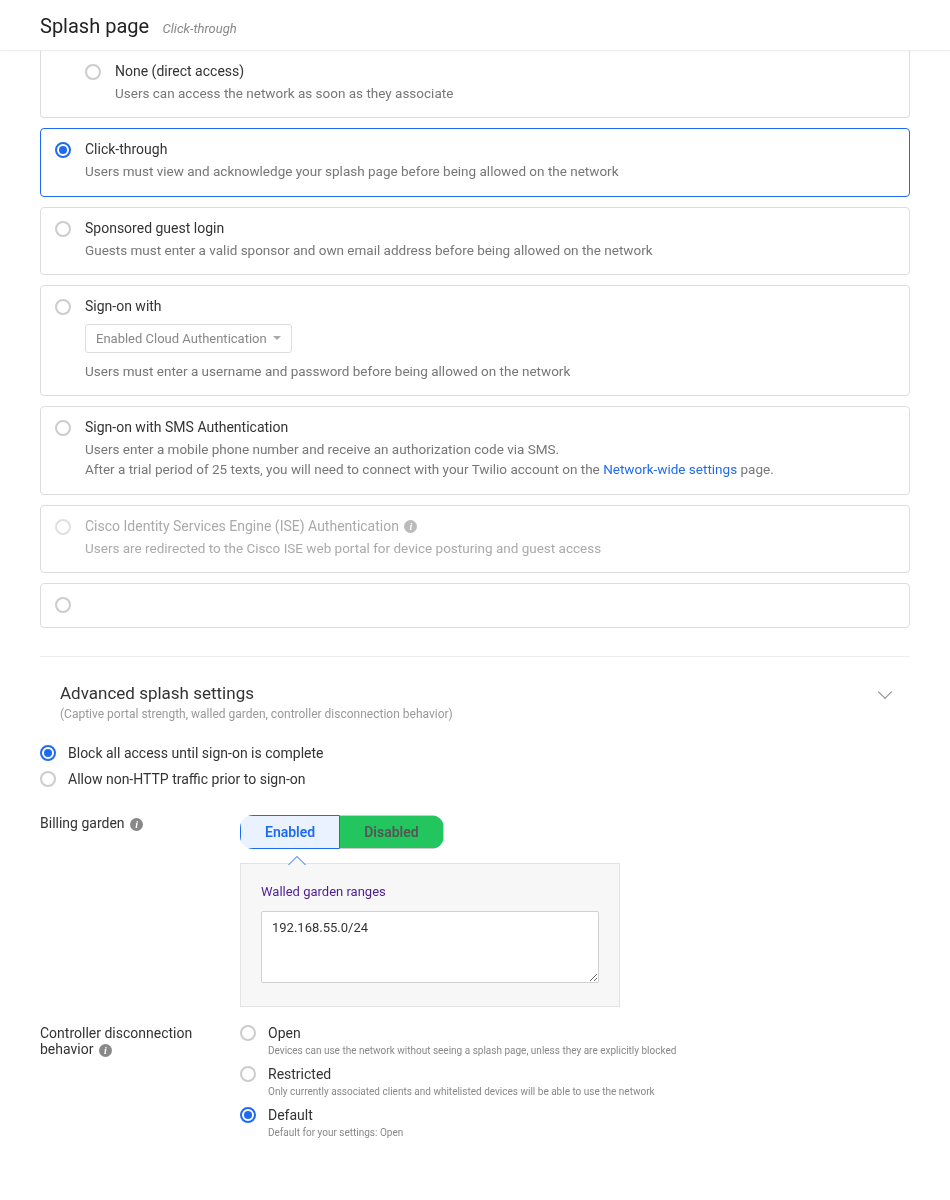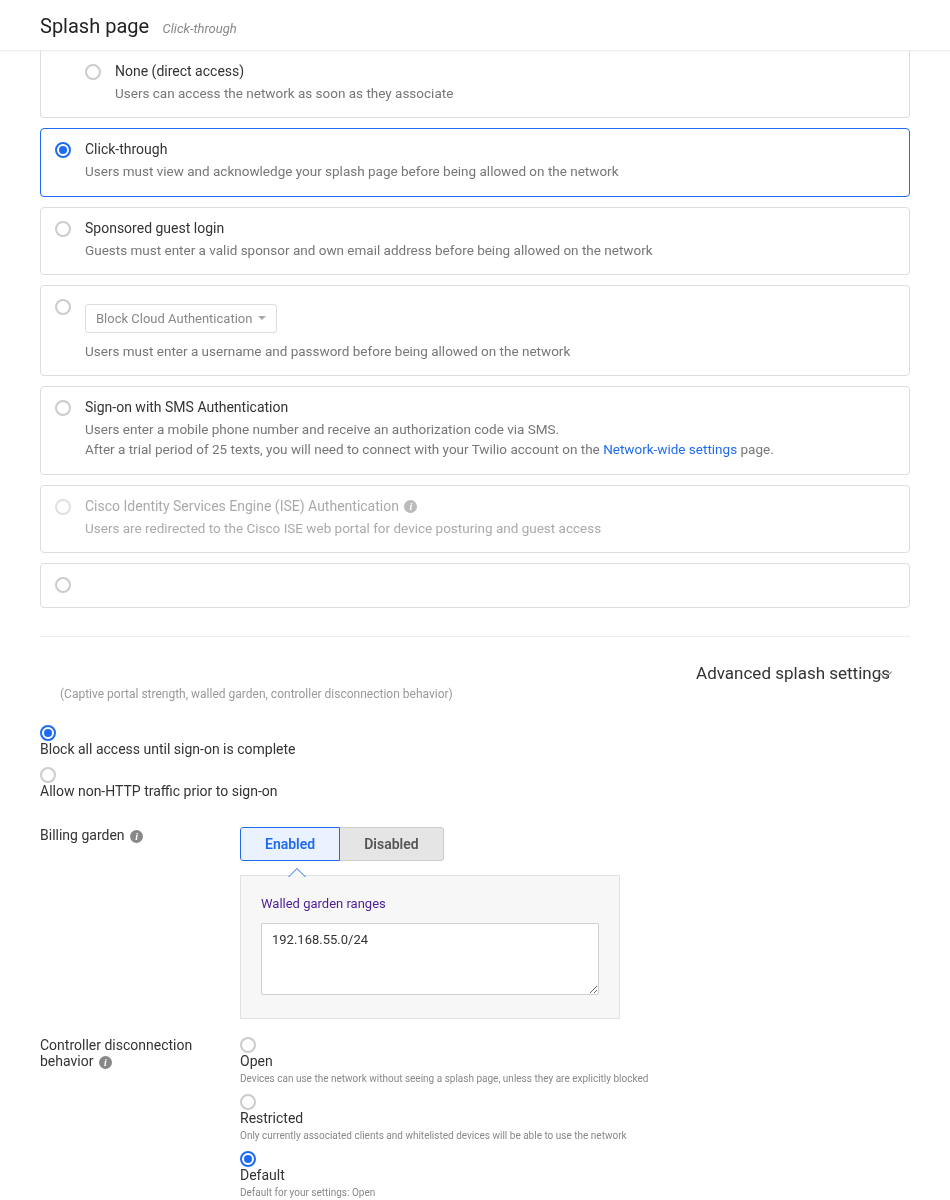--- a/index.html
+++ b/index.html
@@ -120,21 +120,20 @@
     margin-top: 28px;
   }
   .section-header {
     padding: 26px 20px 6px;
     position: relative;
   }
   .section-title {
     font-size: 17px;
     color: #333;
     margin-bottom: 4px;
-    text-align: right;
   }
   .section-sub {
     font-size: 12px;
     color: #999;
   }
   .chevron {
     position: absolute;
     right: 20px;
     top: 30px;
     width: 10px; height: 10px;
@@ -150,36 +149,35 @@
     width: 200px;
     flex-shrink: 0;
     font-size: 14px;
     color: #333;
   }
   .settings-body { flex: 1; }
   .inline-option {
     display: flex;
     align-items: flex-start;
     margin-bottom: 10px;
-    flex-direction: column;
   }
   .inline-option .radio { margin-top: 0; margin-right: 12px; }
   .inline-title { font-size: 14px; color: #333; }
   .inline-desc { font-size: 10px; color: #888; margin-top: 4px; }
   .seg-group {
     display: inline-flex;
-    border-radius: 3px;
+    border-radius: 13px;
     overflow: hidden;
   }
   .seg {
     padding: 8px 24px;
     font-size: 14px;
     border: 1px solid #ccc;
     cursor: pointer;
-    background: #e5e5e5;
+    background: #22c55e;
     color: #555;
     font-weight: 600;
   }
   .seg.left { border-radius: 3px 0 0 3px; }
   .seg.right { border-radius: 0 3px 3px 0; border-left: none; }
   .seg.active {
     background: #eaf2ff;
     border-color: #1e6bf1;
     color: #1e6bf1;
   }
@@ -250,22 +248,23 @@
     <span class="radio"></span>
     <div class="opt-body">
       <div class="opt-title">Sponsored guest login</div>
       <div class="opt-desc">Guests must enter a valid sponsor and own email address before being allowed on the network</div>
     </div>
   </div>
 
   <div class="option-card">
     <span class="radio"></span>
     <div class="opt-body">
+      <div class="opt-title">Sign-on with</div>
       <div class="dropdown">
-        <span>Block Cloud Authentication</span>
+        <span>Enabled Cloud Authentication</span>
         <span class="caret"></span>
       </div>
       <div class="opt-desc">Users must enter a username and password before being allowed on the network</div>
     </div>
   </div>
 
   <div class="option-card">
     <span class="radio"></span>
     <div class="opt-body">
       <div class="opt-title">Sign-on with SMS Authentication</div>

